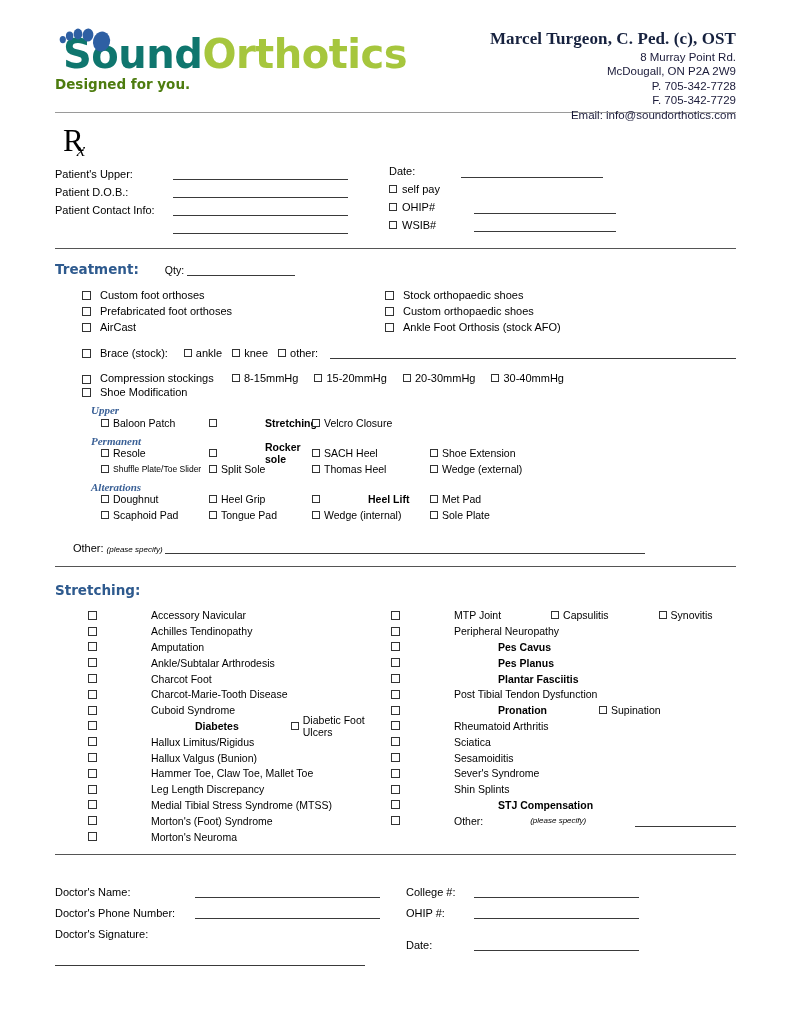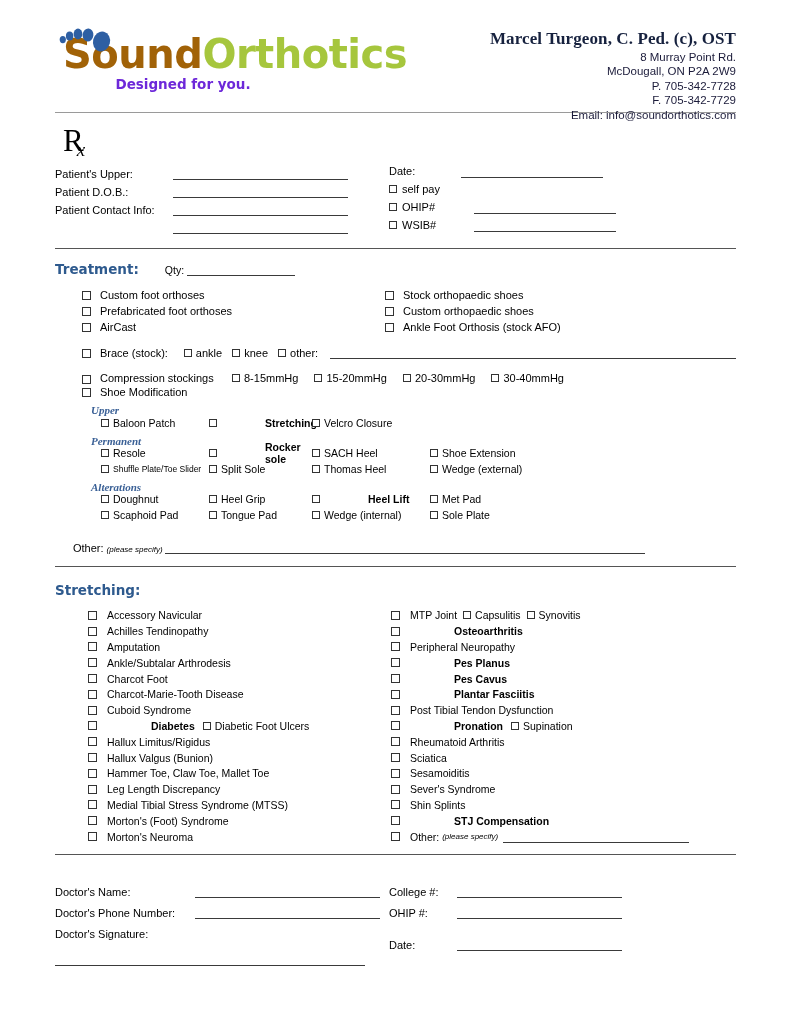--- a/index.html
+++ b/index.html
@@ -39,28 +39,28 @@
   }
   .logo-wordmark {
     font-family: "DejaVu Sans", sans-serif;
     font-size: 40px;
     font-weight: bold;
     letter-spacing: -0.5px;
     line-height: 1;
     margin-left: 8px;
     white-space: nowrap;
   }
-  .logo-sound { color: #a16207; }
+  .logo-sound { color: #0f766e; }
   .logo-orthotics { color: #A6C63D; }
   .logo-tagline {
-    color: #6d28d9;
+    color: #4d7c0f;
     font-family: "DejaVu Sans", sans-serif;
     font-size: 13.5px;
     font-weight: bold;
-    text-align: center;
+    text-align: left;
     margin-top: 2px;
     margin-right: 4px;
   }
   .foot-svg {
     position: absolute;
     left: 0px;
     top: -4px;
     width: 70px;
     height: 58px;
     pointer-events: none;
@@ -296,37 +296,38 @@
   
   .diag-head { padding-top: 14px; }
   .diag-cols { display: flex; margin-top: 9px; }
   .diag-l { width: 300px; padding-left: 33px; }
   .diag-r { flex: 1; padding-left: 3px; }
   .dx {
     display: flex;
     align-items: center;
     font-size: 10.5px;
     height: 15.8px;
+    gap: 44px;
   }
   .dx > .cb { margin-right: 10px; }
   .dx-inline { display: flex; align-items: center; margin-left: 8px; }
   .dx-inline .cb { margin-right: 4px; }
   .dx-inline2 { display: flex; align-items: center; margin-left: 6px; }
   .dx-inline2 .cb { margin-right: 4px; }
   .dx-other-line {
     border-bottom: 1px solid #3a3a3a;
     flex: 1;
     height: 11px;
     margin-left: 3px;
     max-width: 186px;
   }
 
   
   .footer { padding-top: 12px; }
-  .foot-cols { display: flex; margin-top: 10px; }
+  .foot-cols { display: flex; margin-top: 10px; gap: 17px; }
   .foot-l { width: 330px; }
   .foot-r { flex: 1; padding-left: 4px; }
   .foot-row {
     display: flex;
     align-items: flex-end;
     font-size: 11px;
     height: 21px;
   }
   .foot-label-l { width: 140px; white-space: nowrap; }
   .foot-line-l {
@@ -707,33 +708,29 @@
             <span class="cb"></span>
             <span>Capsulitis</span>
           </span>
           <span class="dx-inline2">
             <span class="cb"></span>
             <span>Synovitis</span>
           </span>
         </div>
         <div class="dx">
             <span class="cb cb-lg"></span>
-            <span class="bold">Osteoarthritis</span>
-          </div>
-        <div class="dx">
-            <span class="cb cb-lg"></span>
             <span>Peripheral Neuropathy</span>
           </div>
         <div class="dx">
             <span class="cb cb-lg"></span>
+            <span class="bold">Pes Cavus</span>
+          </div>
+        <div class="dx">
+            <span class="cb cb-lg"></span>
             <span class="bold">Pes Planus</span>
-          </div>
-        <div class="dx">
-            <span class="cb cb-lg"></span>
-            <span class="bold">Pes Cavus</span>
           </div>
         <div class="dx">
             <span class="cb cb-lg"></span>
             <span class="bold">Plantar Fasciitis</span>
           </div>
         <div class="dx">
             <span class="cb cb-lg"></span>
             <span>Post Tibial Tendon Dysfunction</span>
           </div>
         <div class="dx">

